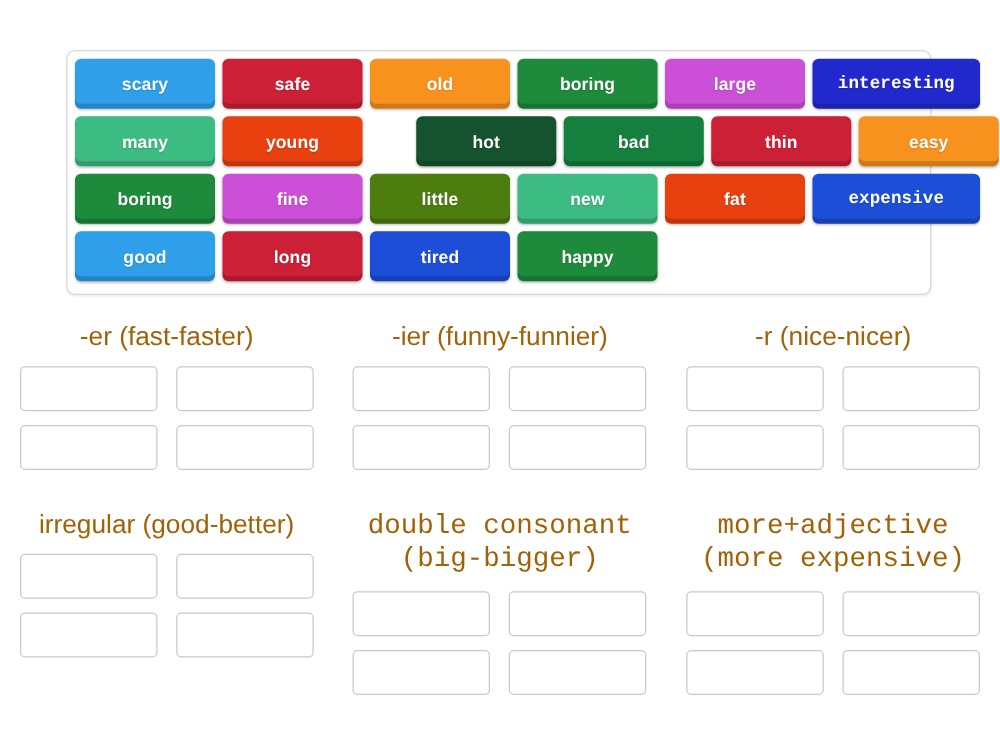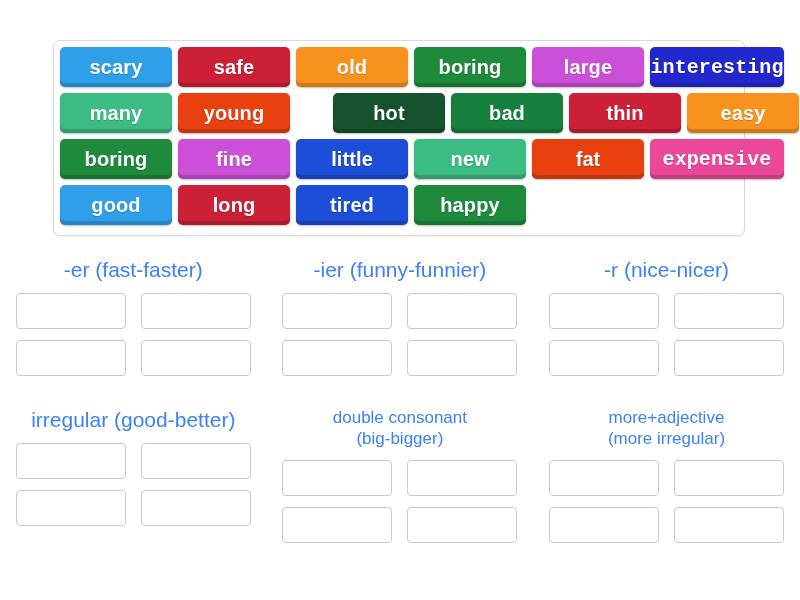--- a/index.html
+++ b/index.html
@@ -39,21 +39,21 @@
 
   .tile {
     flex: 0 0 auto;
     width: 112px;
     height: 40px;
     border-radius: 5px;
     display: flex;
     align-items: center;
     justify-content: center;
     color: #ffffff;
-    font-size: 20px;
+    font-size: 14px;
     font-weight: bold;
     letter-spacing: 0.1px;
     box-sizing: border-box;
     position: relative;
     text-shadow: 0 1px 1px rgba(0,0,0,0.18);
     box-shadow: inset 0 -4px 0 rgba(0,0,0,0.17), 0 1px 2px rgba(0,0,0,0.25);
     user-select: none;
     cursor: move;
     overflow: hidden;
     white-space: nowrap;
@@ -71,29 +71,29 @@
   #categories-bottom { top: 408px; }
 
   .category {
     width: 266.6px;
     display: flex;
     flex-direction: column;
     align-items: center;
   }
   .cat-title {
     font-size: 21px;
-    color: #3b82f6;
+    color: #a16207;
     text-align: center;
     line-height: 1.16;
     font-weight: normal;
     margin: 0 0 11px 0;
     padding: 0 4px;
     white-space: pre-line;
   }
-  .cat-title.two-line { font-size: 17px; line-height: 1.22; }
+  .cat-title.two-line { font-size: 22px; line-height: 1.22; font-family: Liberation Mono, monospace; }
 
   .slot-grid {
     display: grid;
     grid-template-columns: repeat(2, 110px);
     grid-gap: 11px 15px;
     justify-content: center;
   }
   .slot {
     width: 110px;
     height: 36px;
@@ -119,24 +119,24 @@
       <div class="tile" style="background: rgb(60, 187, 130);">many</div>
       <div class="tile" style="background: rgb(232, 64, 15);">young</div>
       <div class="tile" style="background: #14532d; margin-left: 37px;">hot</div>
       <div class="tile" style="background: #15803d;">bad</div>
       <div class="tile" style="background: rgb(203, 32, 54);">thin</div>
       <div class="tile" style="background: rgb(247, 146, 30);">easy</div>
     </div>
     <div class="tile-row">
       <div class="tile" style="background: rgb(30, 138, 60);">boring</div>
       <div class="tile" style="background: rgb(204, 79, 216);">fine</div>
-      <div class="tile" style="background: #1d4ed8;">little</div>
+      <div class="tile" style="background: #4d7c0f;">little</div>
       <div class="tile" style="background: rgb(60, 187, 130);">new</div>
       <div class="tile" style="background: rgb(232, 64, 15);">fat</div>
-      <div class="tile wide" style="background: #ec4899;">expensive</div>
+      <div class="tile wide" style="background: #1d4ed8;">expensive</div>
     </div>
     <div class="tile-row">
       <div class="tile" style="background: rgb(46, 159, 232);">good</div>
       <div class="tile" style="background: rgb(203, 32, 54);">long</div>
       <div class="tile" style="background: #1d4ed8;">tired</div>
       <div class="tile" style="background: rgb(30, 138, 60);">happy</div>
     </div>
   </div>
 
 <div id="categories-top">
@@ -183,21 +183,21 @@
 (big-bigger)</div>
       <div class="slot-grid">
         <div class="slot"></div>
         <div class="slot"></div>
         <div class="slot"></div>
         <div class="slot"></div>
       </div>
     </div>
     <div class="category">
       <div class="cat-title two-line">more+adjective
-(more irregular)</div>
+(more expensive)</div>
       <div class="slot-grid">
         <div class="slot"></div>
         <div class="slot"></div>
         <div class="slot"></div>
         <div class="slot"></div>
       </div>
     </div>
   </div>
 
 </body></html>

